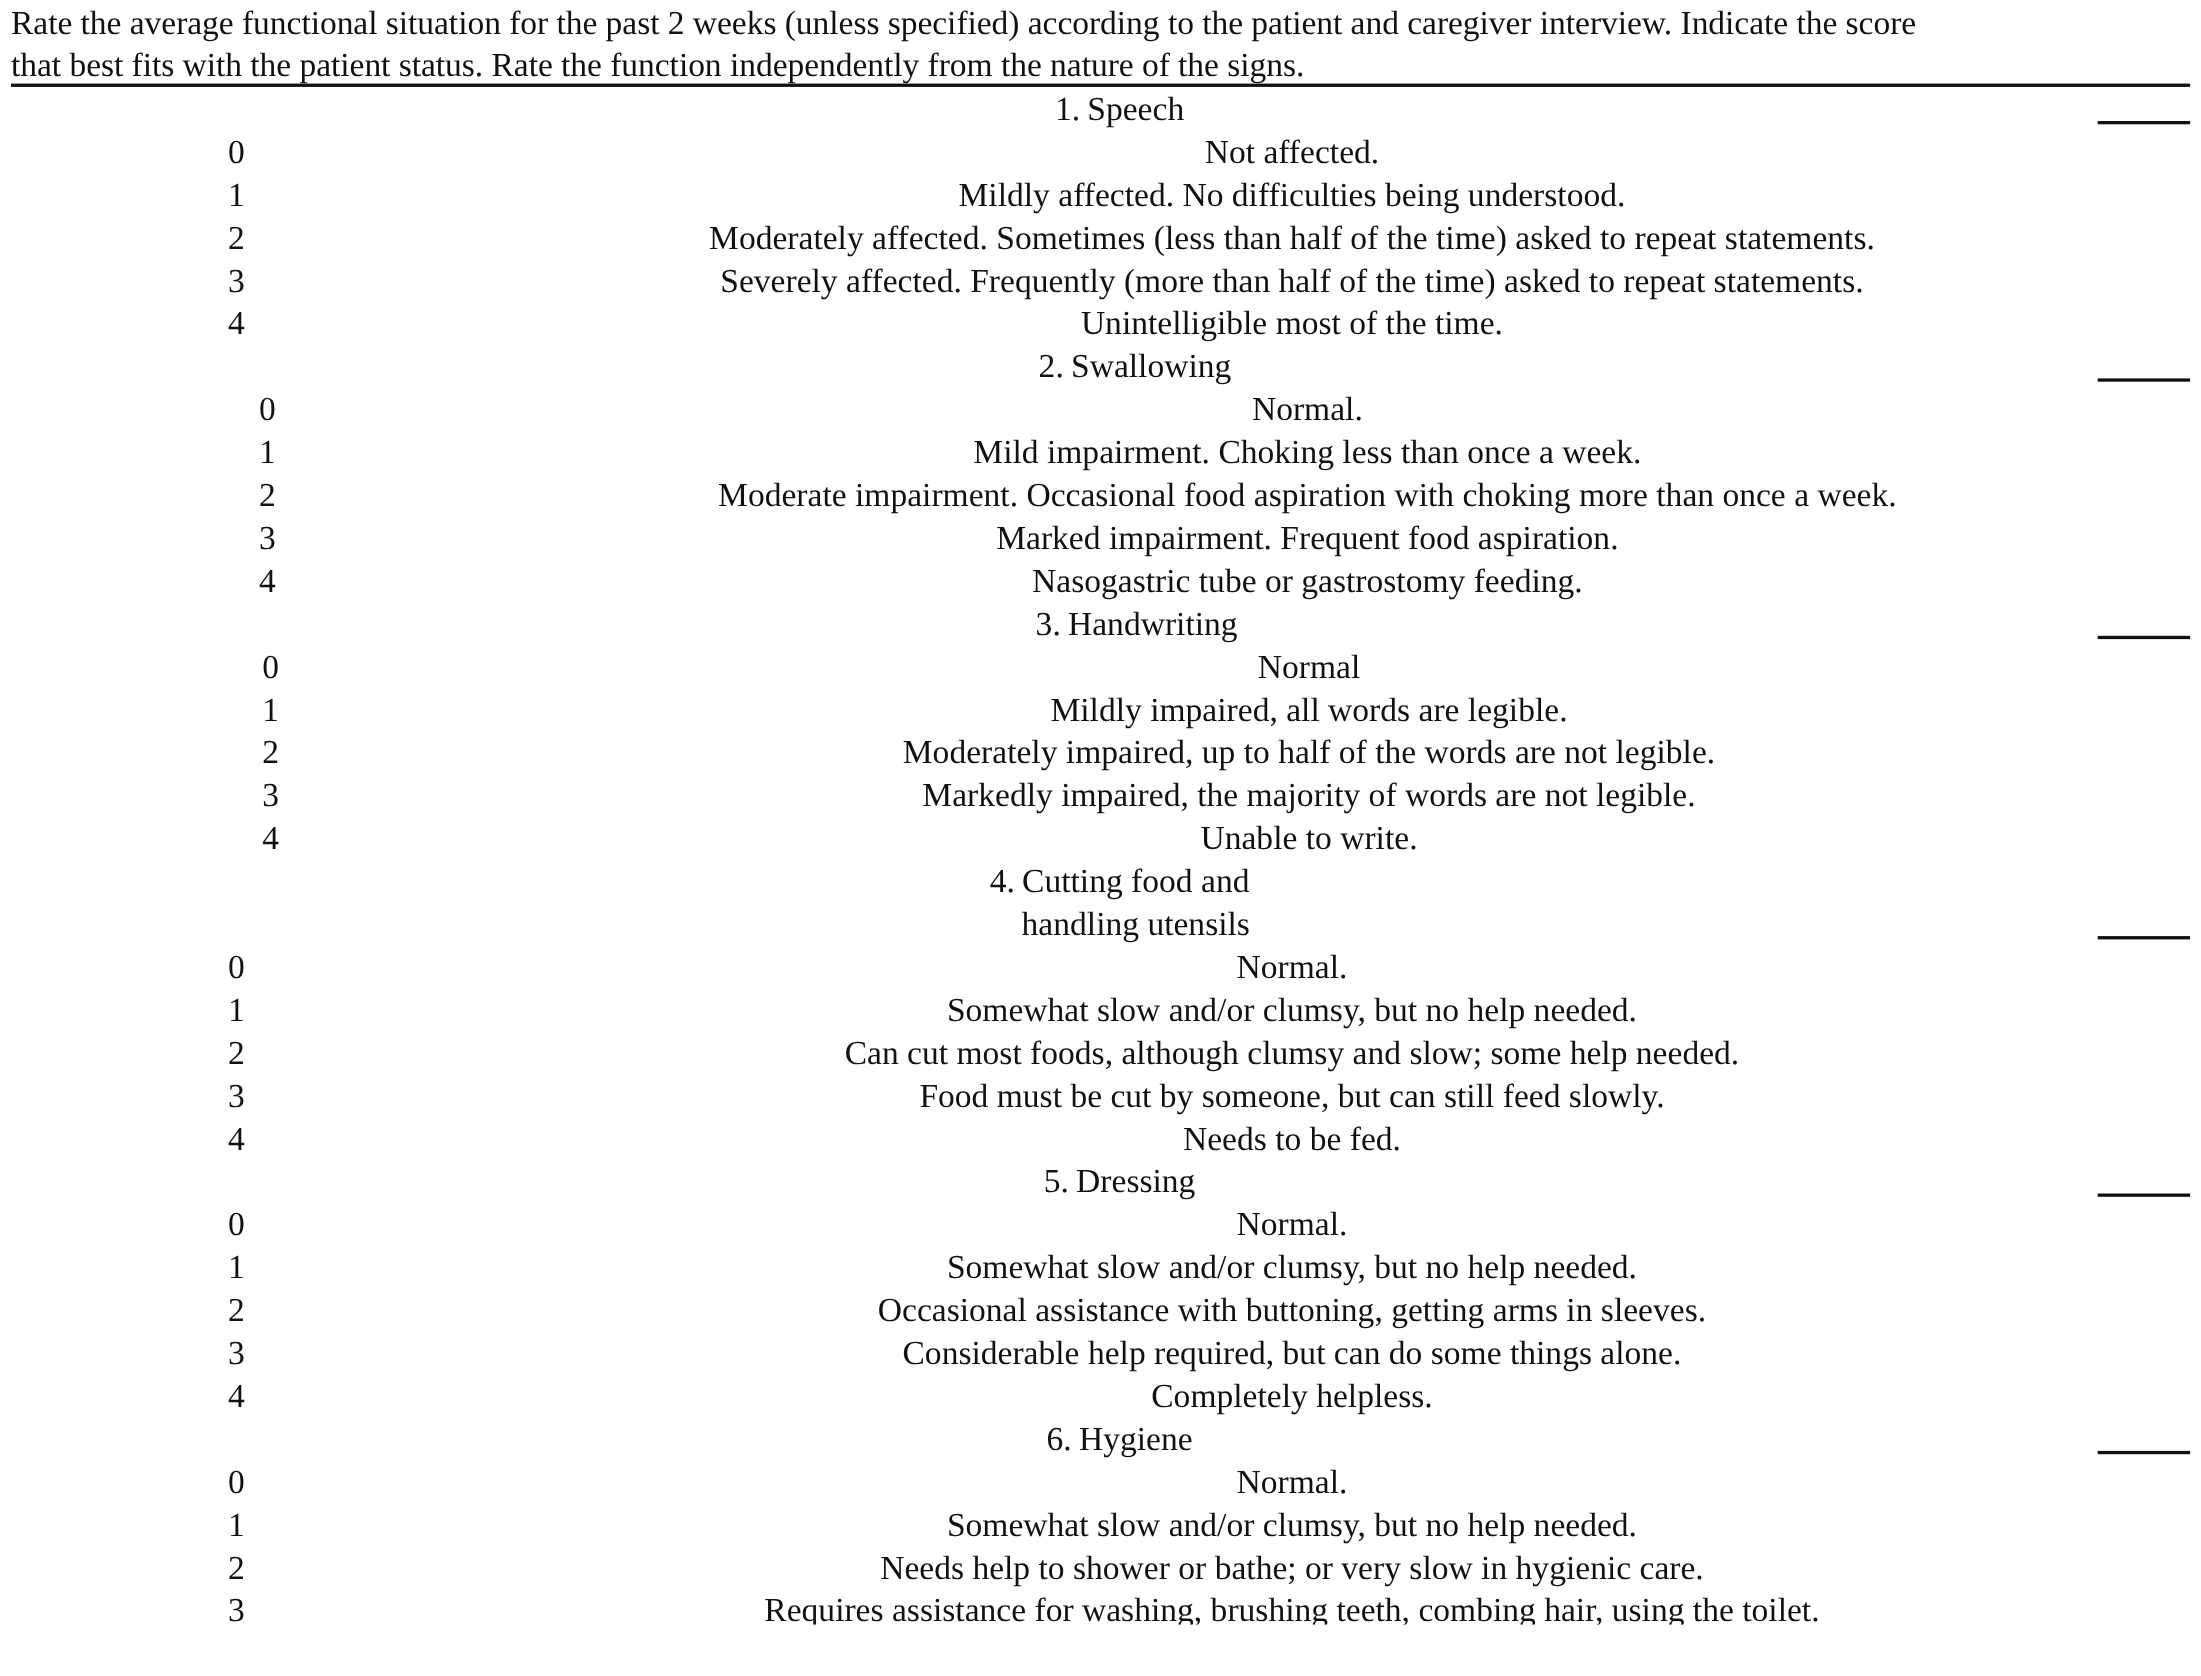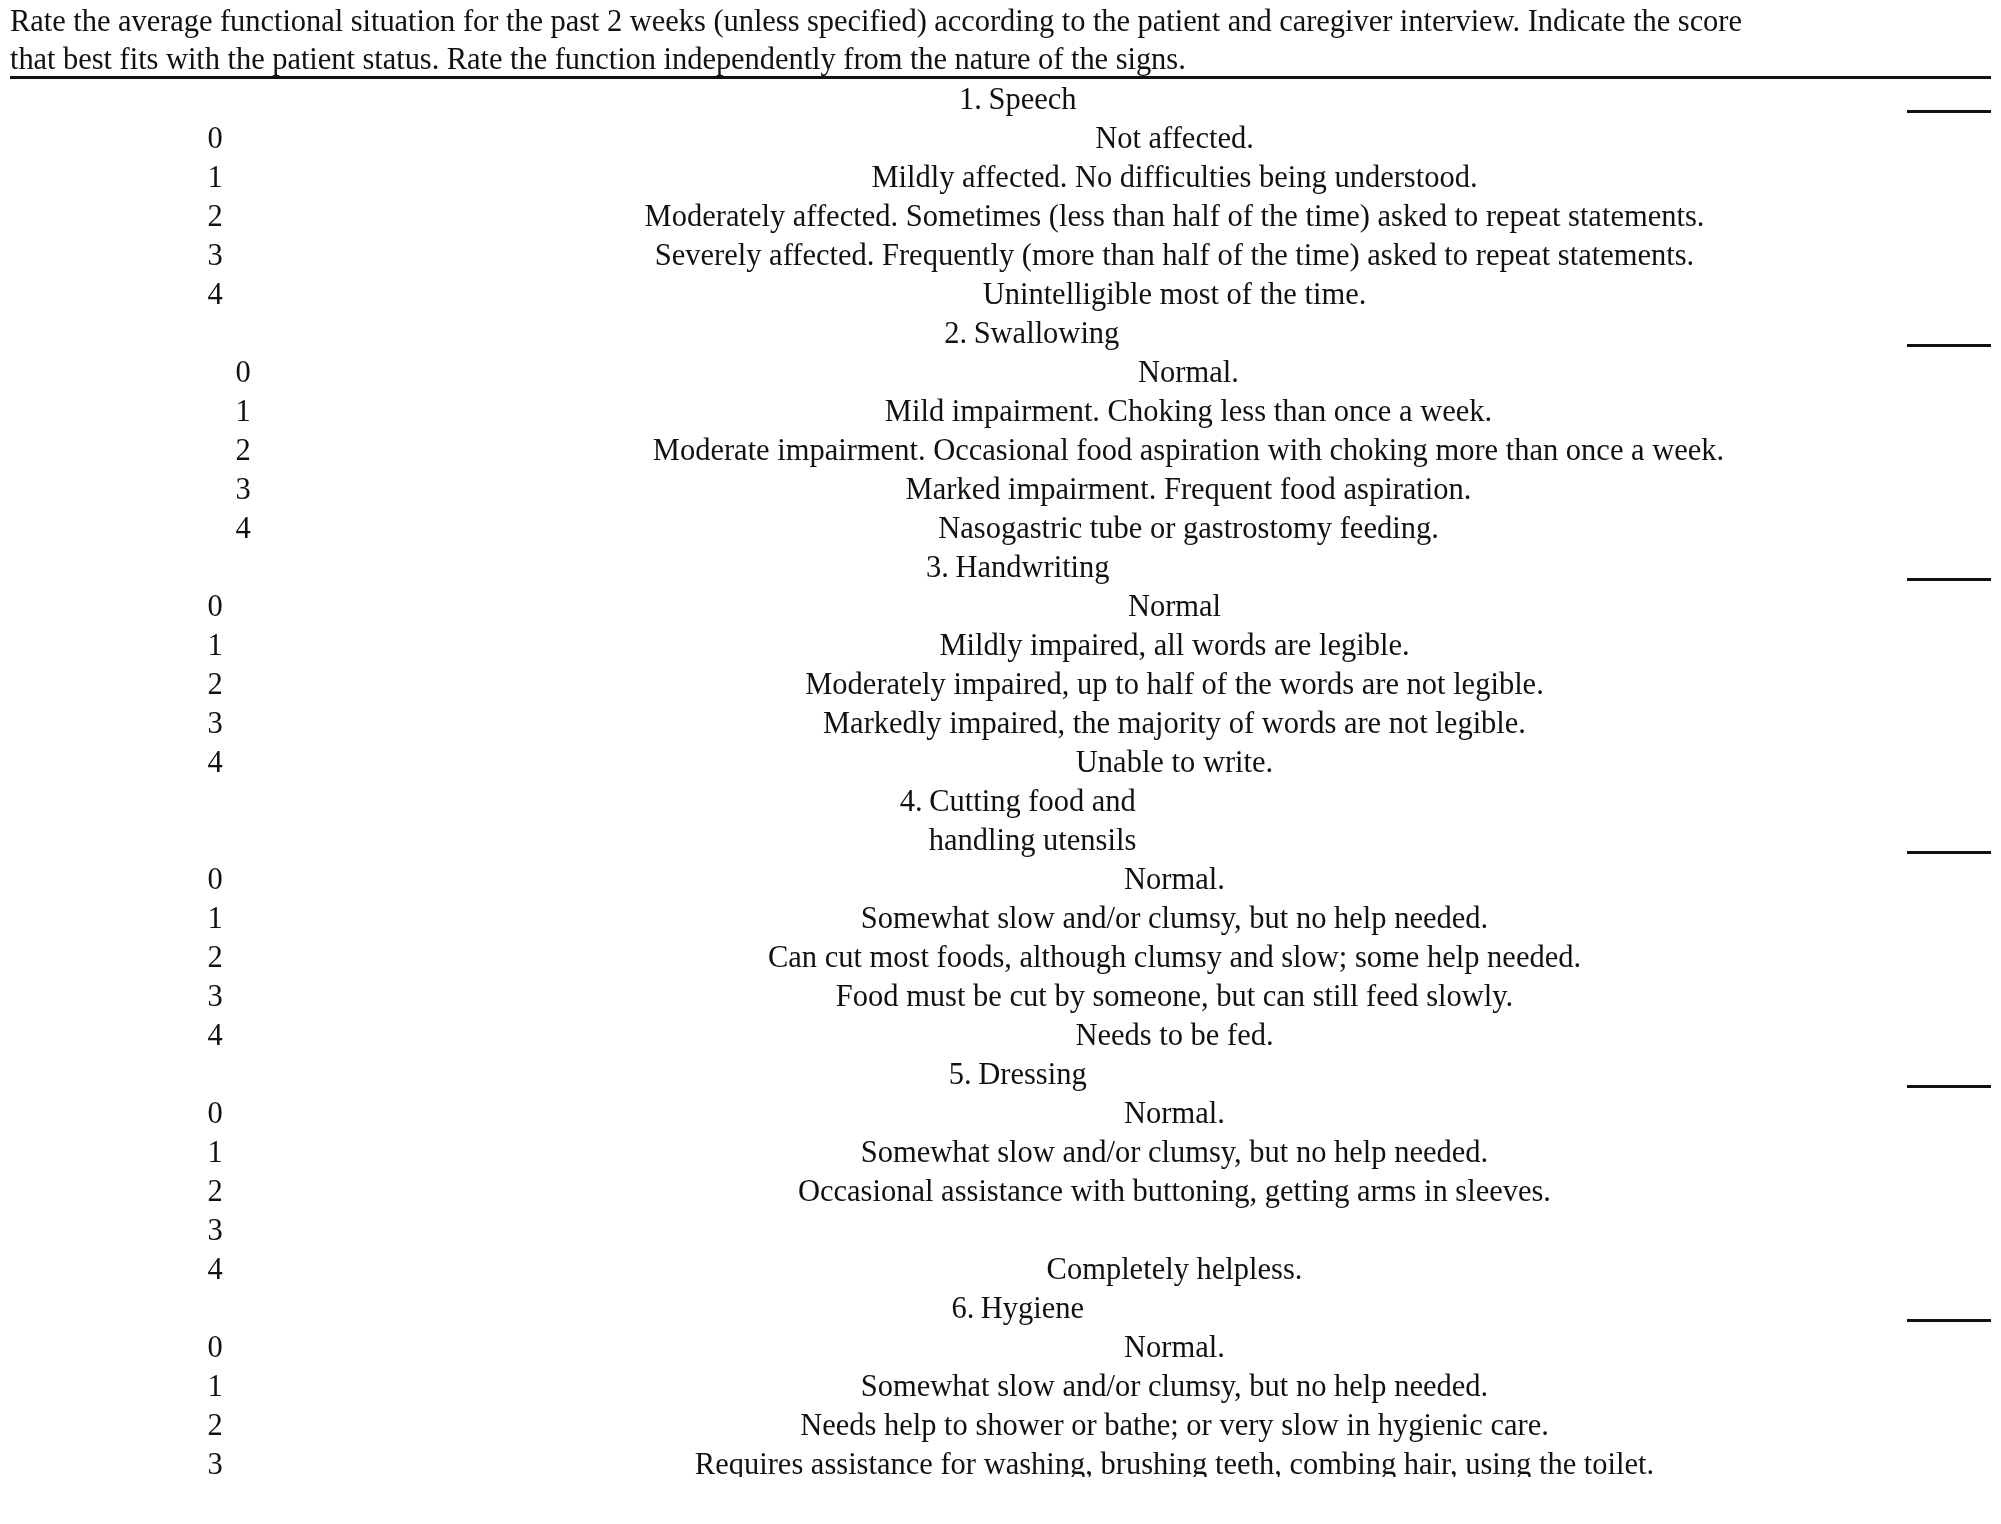--- a/index.html
+++ b/index.html
@@ -168,21 +168,21 @@
           <li class="opt">
             <span class="opt-score">3</span>
             <span class="opt-text">Marked impairment. Frequent food aspiration.</span>
           </li>
           <li class="opt">
             <span class="opt-score">4</span>
             <span class="opt-text">Nasogastric tube or gastrostomy feeding.</span>
           </li>
         </ul>
       </div>
-      <div class="item" style="position: relative;">
+      <div class="item" style="position: relative; padding-left: 31px;">
         <div class="head-line" style="position: relative;"><span class="head-num">3.</span><span class="head-title">Handwriting</span></div>
         <div class="score-blank" style="top: 30px; position: absolute;"></div>
         <ul class="options">
           <li class="opt">
             <span class="opt-score">0</span>
             <span class="opt-text">Normal</span>
           </li>
           <li class="opt">
             <span class="opt-score">1</span>
             <span class="opt-text">Mildly impaired, all words are legible.</span>
@@ -239,20 +239,21 @@
           <li class="opt">
             <span class="opt-score">1</span>
             <span class="opt-text">Somewhat slow and/or clumsy, but no help needed.</span>
           </li>
           <li class="opt">
             <span class="opt-score">2</span>
             <span class="opt-text">Occasional assistance with buttoning, getting arms in sleeves.</span>
           </li>
           <li class="opt">
             <span class="opt-score">3</span>
+            <span class="opt-text">Considerable help required, but can do some things alone.</span>
           </li>
           <li class="opt">
             <span class="opt-score">4</span>
             <span class="opt-text">Completely helpless.</span>
           </li>
         </ul>
       </div>
       <div class="item" style="position: relative;">
         <div class="head-line" style="position: relative;"><span class="head-num">6.</span><span class="head-title">Hygiene</span></div>
         <div class="score-blank" style="top: 30px; position: absolute;"></div>

